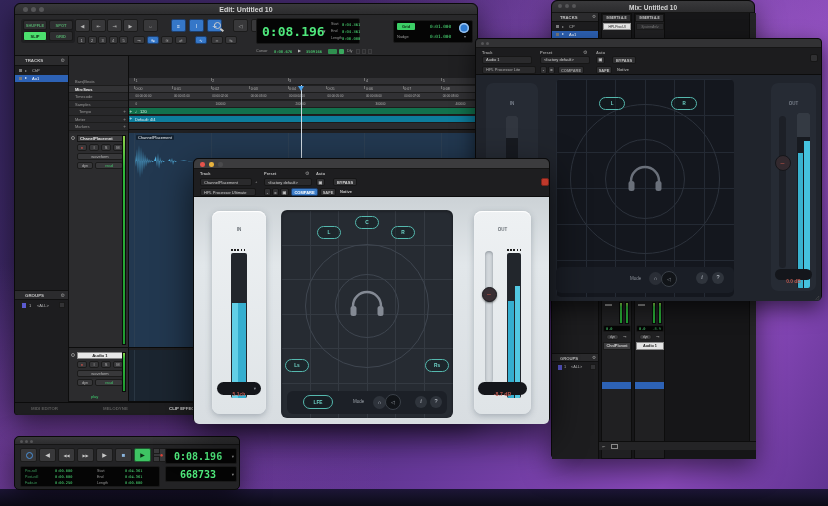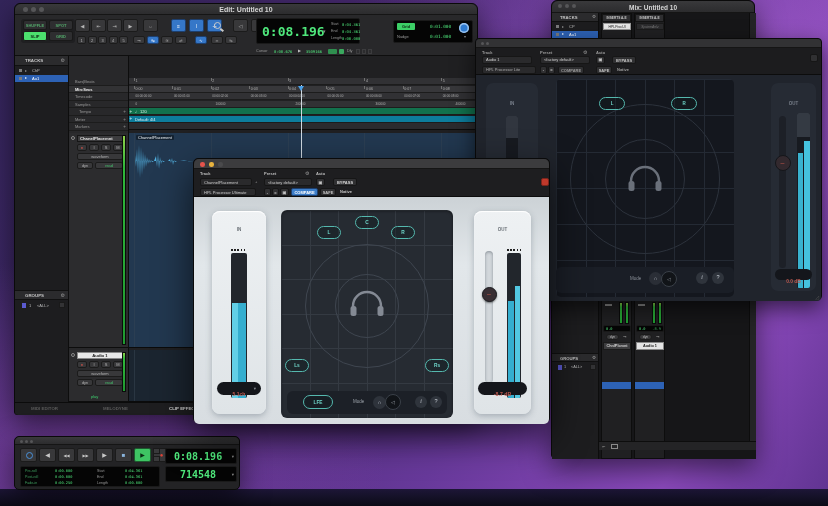--- a/index.html
+++ b/index.html
@@ -451,21 +451,21 @@
         <div class="btn" style="left: 95px; top: 0px; width: 17px; height: 14px; font-size: 6px; line-height: 13px; background: rgb(62, 196, 99); color: rgb(11, 44, 20); border-color: rgb(29, 90, 46);">▶</div>
         <div class="btn" style="left: 114px; top: 0px; width: 17px; height: 14px; font-size: 6px; line-height: 13px; color: rgb(224, 68, 56);">●</div>
       </div>
     <div class="abs" style="left:138px;top:11px;width:7px;height:6px;background:#3a3a3c;border:1px solid #1b1b1b;"></div>
     <div class="abs" style="left:138px;top:19px;width:7px;height:6px;background:#3a3a3c;border:1px solid #1b1b1b;"></div>
     <div class="blackbox" style="left:150px;top:11px;width:72px;height:16px;">
       <span class="abs green" style="left:8px;top:2px;font-size:10px;font-weight:bold;">0:08.196</span>
       <span class="abs" style="right:2px;top:5px;font-size:4.5px;color:#8a8a8a;">▾</span>
     </div>
     <div class="blackbox" style="left:150px;top:29px;width:72px;height:16px;">
-      <span class="abs green" style="left:14px;top:2px;font-size:10px;font-weight:bold;">714548</span>
+      <span class="abs green" style="left:14px;top:2px;font-size:10px;font-weight:bold;">668733</span>
       <span class="abs" style="right:2px;top:5px;font-size:4.5px;color:#8a8a8a;">▾</span>
     </div>
     <div class="blackbox" id="transport-info" style="left:5px;top:29px;width:140px;height:21px;">
         <span style="position: absolute; left: 4px; top: 2px; font-size: 3.6px; color: rgb(63, 158, 95);">Pre-roll</span>
         <span class="green" style="position: absolute; left: 34px; top: 2px; font-size: 3.6px;">0:00.000</span>
         <span style="position: absolute; left: 4px; top: 8px; font-size: 3.6px; color: rgb(63, 158, 95);">Post-roll</span>
         <span class="green" style="position: absolute; left: 34px; top: 8px; font-size: 3.6px;">0:00.000</span>
         <span style="position: absolute; left: 4px; top: 14px; font-size: 3.6px; color: rgb(63, 158, 95);">Fade-in</span>
         <span class="green" style="position: absolute; left: 34px; top: 14px; font-size: 3.6px;">0:00.250</span>
         <span style="position: absolute; left: 76px; top: 2px; font-size: 3.6px; color: rgb(154, 154, 154);">Start</span>

